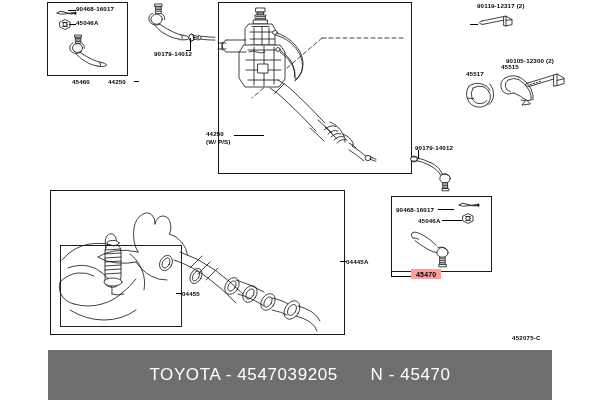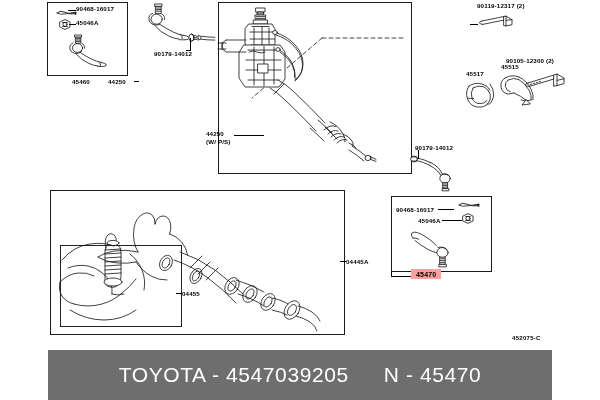--- a/index.html
+++ b/index.html
@@ -81,21 +81,21 @@
     width: 504px;
     height: 50px;
     background: #6e6e6e;
     display: flex;
     align-items: center;
     justify-content: center;
   }
   #caption-text {
     color: #ffffff;
     font-family: "Liberation Sans", sans-serif;
-    font-size: 21px;
+    font-size: 17px;
     font-weight: 400;
     letter-spacing: 0.6px;
     white-space: nowrap;
   }
   #caption-text .gap { display: inline-block; width: 22px; }
 
   svg.art { position: absolute; overflow: visible; }
   svg.art path, svg.art line, svg.art polyline, svg.art ellipse,
   svg.art circle, svg.art rect, svg.art polygon {
     vector-effect: non-scaling-stroke;

